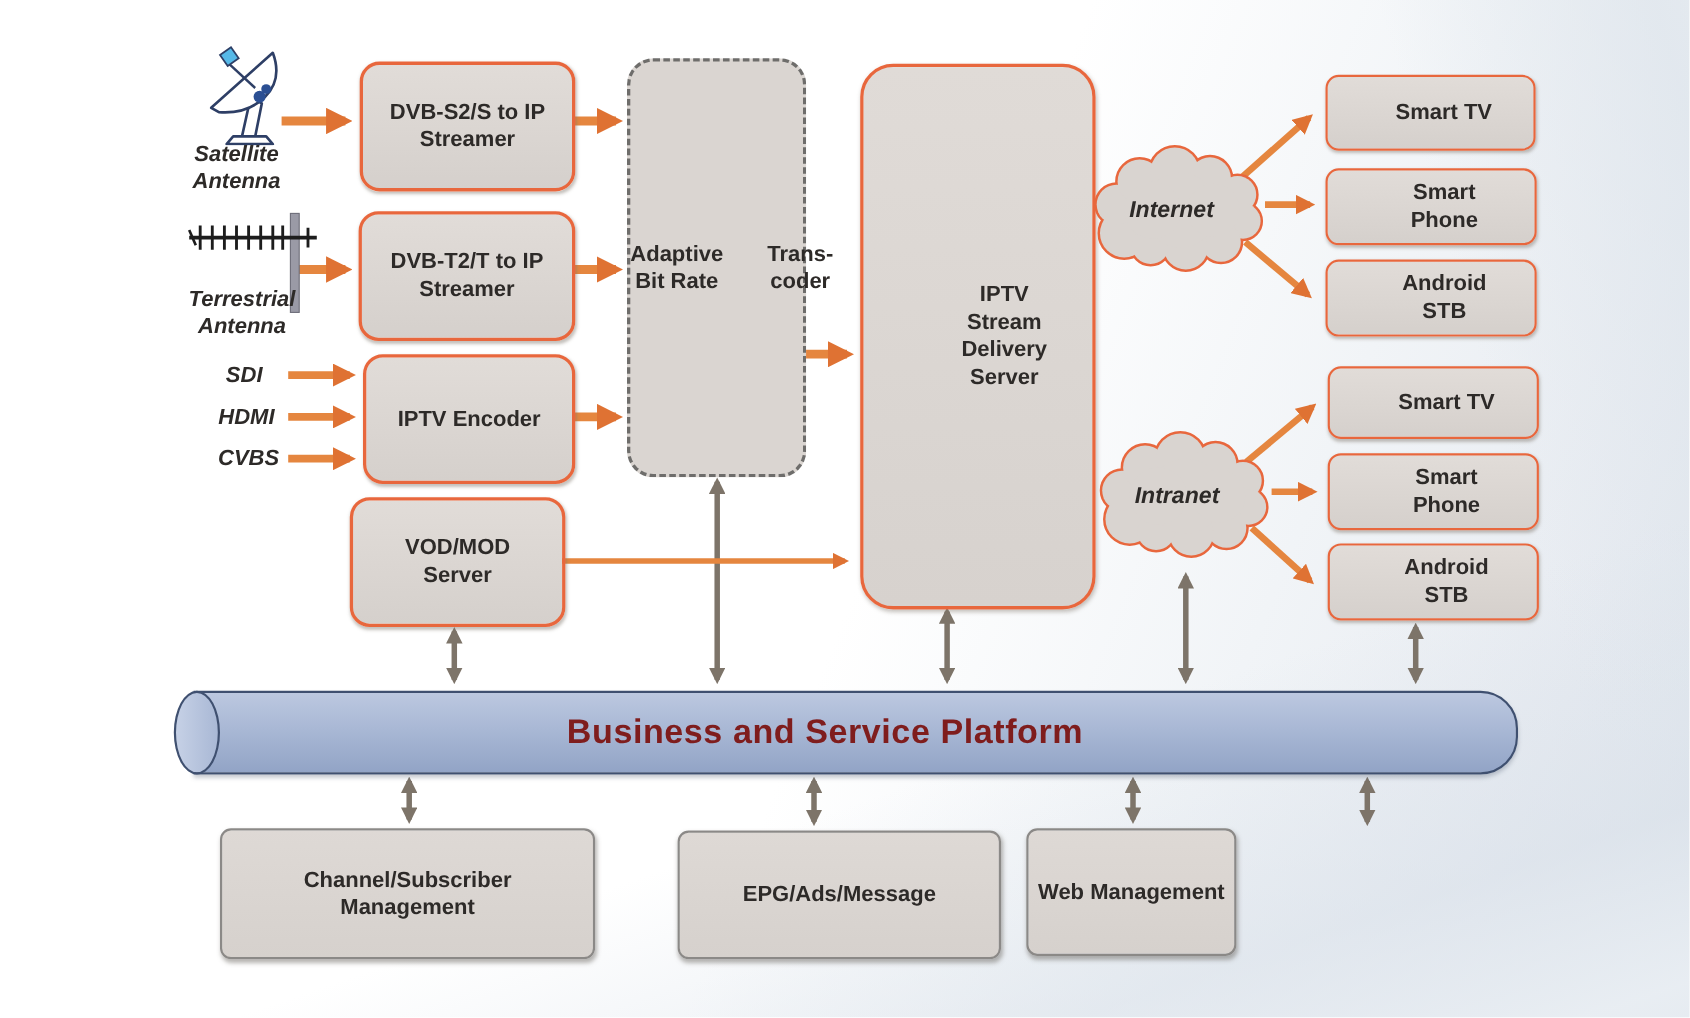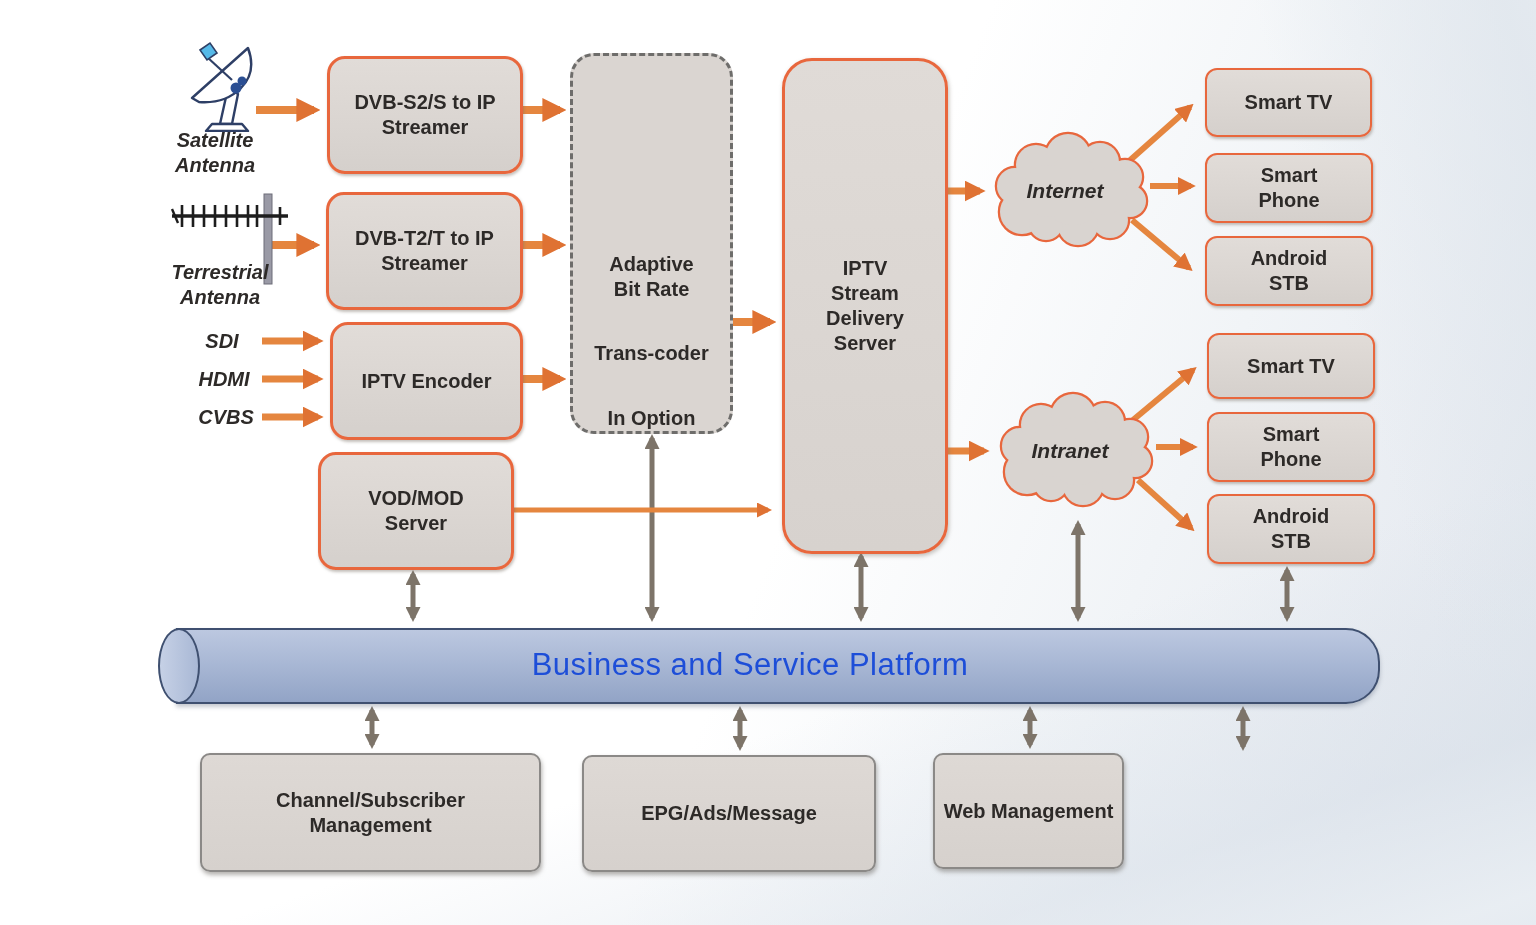--- a/index.html
+++ b/index.html
@@ -20,32 +20,33 @@
   .txt{color:#2d2a28;font-weight:700;white-space:pre-line;text-align:center;line-height:1.24;}
 
   
   .node{
     position:absolute;display:flex;align-items:center;justify-content:center;
     background:linear-gradient(180deg,#e1dcd8 0%,#dad5d1 60%,#d5d0cc 100%);
     border:3px solid #e8673d;border-radius:18px;
     box-shadow:1px 2px 3px rgba(125,115,105,.45);
     font-size:20px;
   }
-  .node-sm{border-radius:12px;border-width:2.5px;}
+  .node-sm{border-radius:12px;border-width:2.5px;padding-left:24px;}
   .dashed-box{
-    position:absolute;display:flex;flex-direction:column;align-items:center;justify-content:flex-end;gap:40px;
+    position:absolute;display:flex;flex-direction:row;align-items:center;justify-content:space-between;gap:40px;
     background:#dad5d1;border:3.5px dashed #6e6d6b;border-radius:24px;
     font-size:20px;
   }
   .sds-box{
     position:absolute;display:flex;flex-direction:column;align-items:center;justify-content:center;gap:36px;
     background:linear-gradient(180deg,#e0dbd7,#d7d2ce);
     border:3.5px solid #e8673d;border-radius:30px;
     box-shadow:1px 2px 4px rgba(125,115,105,.45);
     font-size:20px;
+    padding-left:48px;
   }
   .svc{
     position:absolute;display:flex;align-items:center;justify-content:center;
     background:linear-gradient(180deg,#ded9d5,#d6d1cd);
     border:2.5px solid #8b8987;border-radius:10px;
     box-shadow:1px 3px 4px rgba(110,105,100,.5);
     font-size:20px;
   }
   .lbl{position:absolute;font-size:20px;font-style:italic;}
   .cloud-wrap{position:absolute;}
@@ -59,21 +60,21 @@
     box-shadow:0 3px 4px rgba(90,100,120,.35);
   }
   .platform-cap{
     position:absolute;left:158px;top:628px;width:38px;height:72px;
     background:linear-gradient(90deg,#c6d1e6,#a9b8d5);
     border:2.5px solid #3f5070;border-radius:50%;
   }
   .platform-text{
     position:absolute;left:170px;top:645px;width:1160px;height:40px;
     display:flex;align-items:center;justify-content:center;
-    font-size:31px;font-weight:400;color:#1d4ed8;letter-spacing:.5px;white-space:nowrap;
+    font-size:31px;font-weight:700;color:#7f1d1d;letter-spacing:.5px;white-space:nowrap;
   }
   svg.layer{position:absolute;left:0;top:0;}
 </style>
 </head>
 <body>
 
 <div class="canvas">
   <div class="bg-a"></div>
   <div class="bg-b"></div>
   <div class="bg-c"></div>
@@ -258,15 +259,15 @@
 Phone</div>
   <div class="node node-sm txt" style="left:1207px;top:494px;width:164px;height:66px">Android
 STB</div>
 
   <div class="platform-bar"></div>
   <div class="platform-cap"></div>
   <div class="platform-text">Business and Service Platform</div>
 
   <div class="svc txt" style="left:200px;top:753px;width:337px;height:115px">Channel/Subscriber
 Management</div>
-  <div class="svc txt" style="left:582px;top:755px;width:290px;height:113px">EPG/Ads/Message</div>
+  <div class="svc txt" style="left:616px;top:755px;width:290px;height:113px">EPG/Ads/Message</div>
   <div class="svc txt" style="left:933px;top:753px;width:187px;height:112px">Web Management</div>
 </div>
 
 </body></html>

